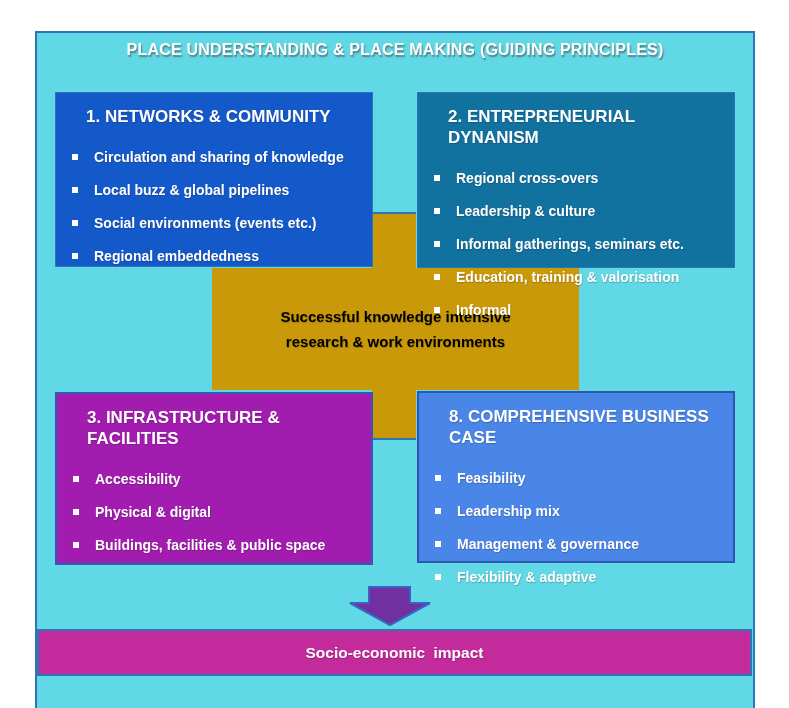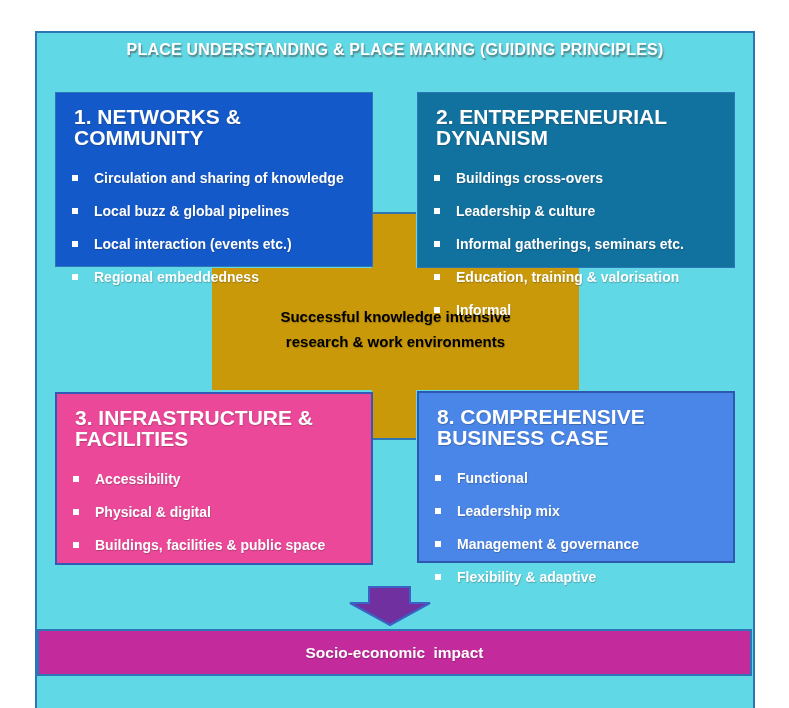--- a/index.html
+++ b/index.html
@@ -38,21 +38,21 @@
   .qbox{
     position:absolute;width:318px;box-sizing:border-box;
     padding:13px 12px 10px 14px;z-index:3;
     color:#ffffff;
   }
   .qbox.b1{left:18px;top:59px;height:175px;border:1px solid #2E75B6;}
   .qbox.b2{left:380px;top:59px;height:176px;border:1px solid #2E75B6;}
   .qbox.b3{left:18px;top:359px;height:173px;border:2px solid #3459B5;}
   .qbox.b4{left:380px;top:358px;height:172px;border:2px solid #2E57B0;}
   .qbox h2{
-    margin:0 0 20px 4px;font-size:21px;line-height:21px;font-weight:bold;
+    margin:0 0 20px 16px;font-size:17px;line-height:21px;font-weight:bold;
     text-shadow:.5px 1px 1px rgba(40,40,40,.3);
   }
   .bullets{display:flex;flex-direction:column;gap:13px;}
   .bullet-row{display:flex;align-items:flex-start;}
   .bullet-sq{
     flex:0 0 auto;width:6px;height:6px;background:#ffffff;
     margin:7px 16px 0 2px;
   }
   .bullet-text{
     font-size:14px;line-height:20px;font-weight:bold;
@@ -92,56 +92,56 @@
         <div class="bullet-row">
             <span class="bullet-sq"></span>
             <span class="bullet-text">Circulation and sharing of knowledge</span>
           </div>
         <div class="bullet-row">
             <span class="bullet-sq"></span>
             <span class="bullet-text">Local buzz &amp; global pipelines</span>
           </div>
         <div class="bullet-row">
             <span class="bullet-sq"></span>
-            <span class="bullet-text">Local interaction (events etc.)</span>
+            <span class="bullet-text">Social environments (events etc.)</span>
           </div>
         <div class="bullet-row">
             <span class="bullet-sq"></span>
             <span class="bullet-text">Regional embeddedness</span>
           </div>
       </div>
     </div>
 
     <div class="qbox b2" style="background: rgb(17, 113, 159);">
       <h2>2. ENTREPRENEURIAL DYNANISM</h2>
       <div class="bullets">
         <div class="bullet-row">
             <span class="bullet-sq"></span>
-            <span class="bullet-text">Buildings cross-overs</span>
+            <span class="bullet-text">Regional cross-overs</span>
           </div>
         <div class="bullet-row">
             <span class="bullet-sq"></span>
             <span class="bullet-text">Leadership &amp; culture</span>
           </div>
         <div class="bullet-row">
             <span class="bullet-sq"></span>
             <span class="bullet-text">Informal gatherings, seminars etc.</span>
           </div>
         <div class="bullet-row">
             <span class="bullet-sq"></span>
             <span class="bullet-text">Education, training &amp; valorisation</span>
           </div>
         <div class="bullet-row">
             <span class="bullet-sq"></span>
             <span class="bullet-text">Informal</span>
           </div>
       </div>
     </div>
 
-    <div class="qbox b3" style="background: #ec4899;">
+    <div class="qbox b3" style="background: #a21caf;">
       <h2>3. INFRASTRUCTURE &amp; FACILITIES</h2>
       <div class="bullets">
         <div class="bullet-row">
             <span class="bullet-sq"></span>
             <span class="bullet-text">Accessibility</span>
           </div>
         <div class="bullet-row">
             <span class="bullet-sq"></span>
             <span class="bullet-text">Physical &amp; digital</span>
           </div>
@@ -150,21 +150,21 @@
             <span class="bullet-text">Buildings, facilities &amp; public space</span>
           </div>
       </div>
     </div>
 
     <div class="qbox b4" style="background: rgb(74, 134, 232);">
       <h2>8. COMPREHENSIVE BUSINESS CASE</h2>
       <div class="bullets">
         <div class="bullet-row">
             <span class="bullet-sq"></span>
-            <span class="bullet-text">Functional</span>
+            <span class="bullet-text">Feasibility</span>
           </div>
         <div class="bullet-row">
             <span class="bullet-sq"></span>
             <span class="bullet-text">Leadership mix</span>
           </div>
         <div class="bullet-row">
             <span class="bullet-sq"></span>
             <span class="bullet-text">Management &amp; governance</span>
           </div>
         <div class="bullet-row">

